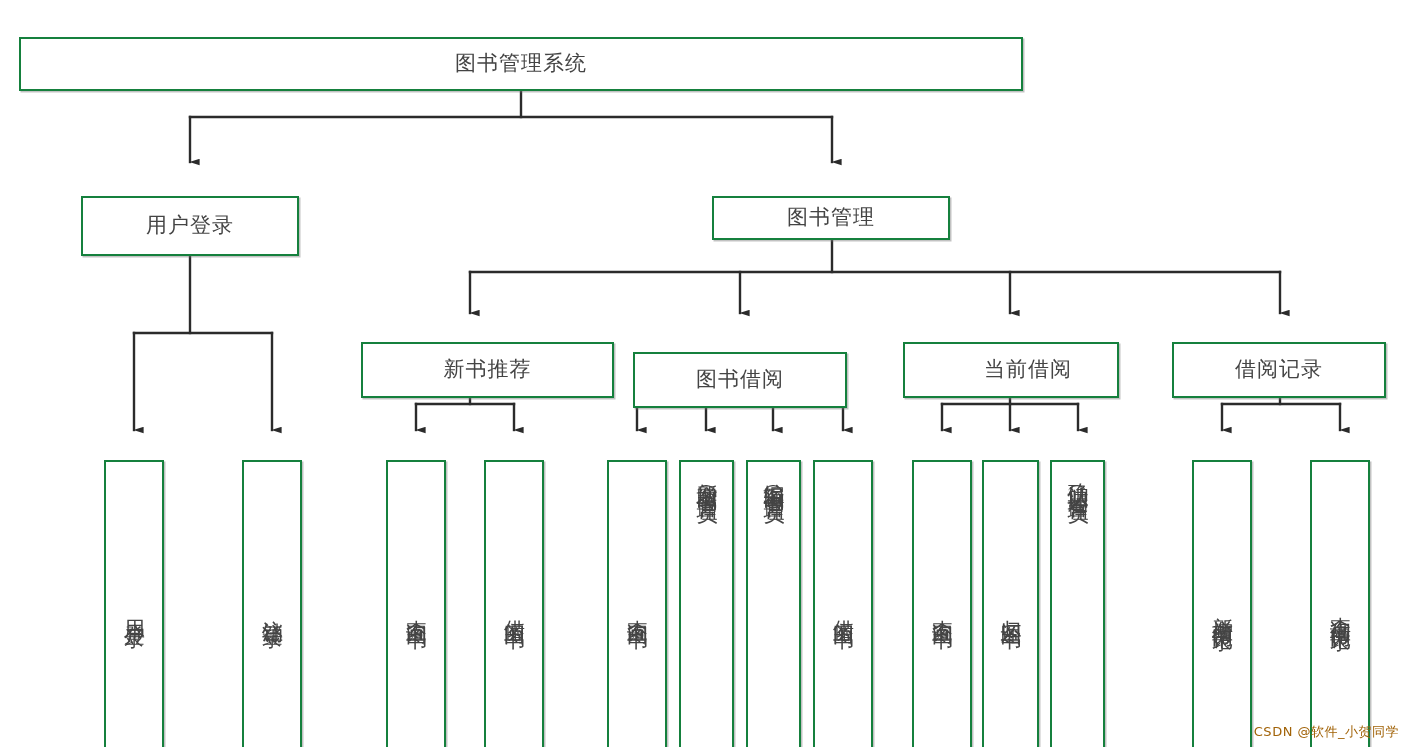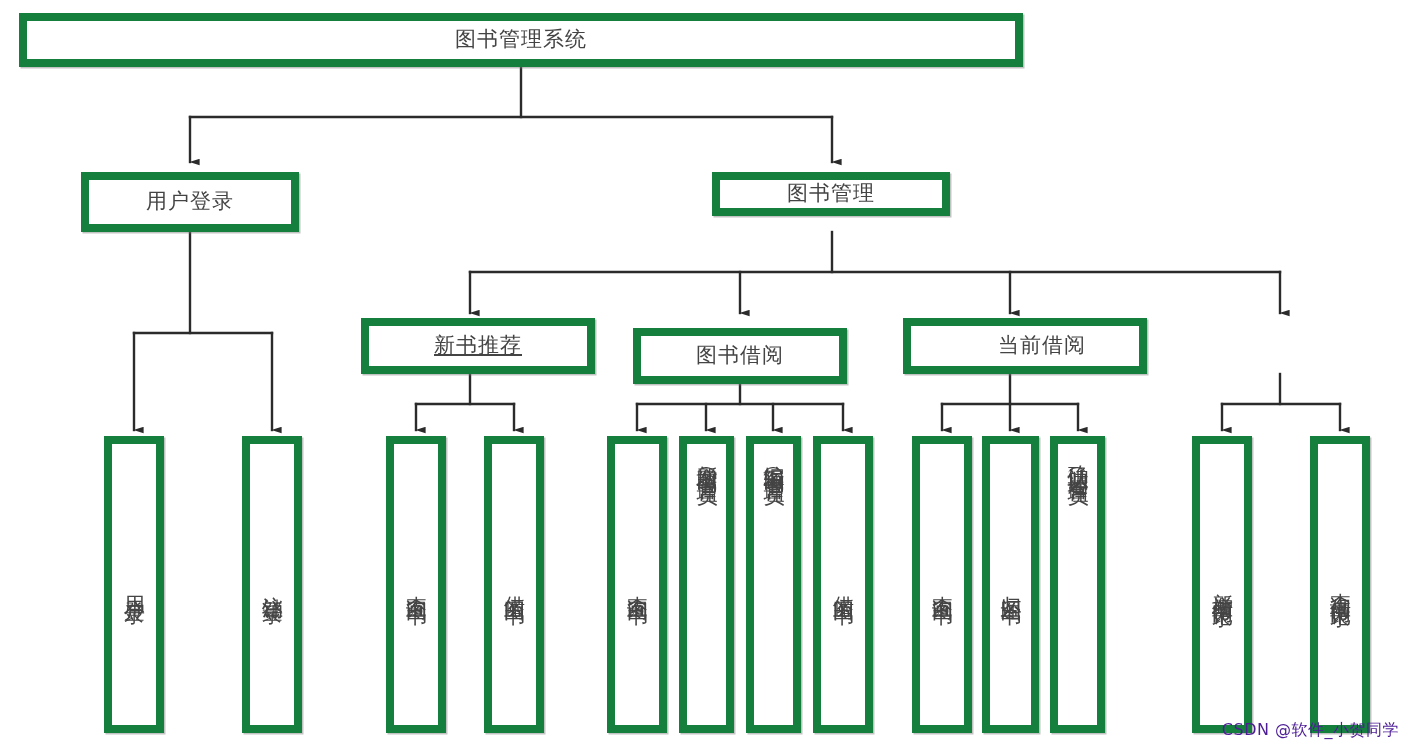--- a/index.html
+++ b/index.html
@@ -17,48 +17,49 @@
   }
   svg.wires{
     position:absolute;left:0;top:0;
     width:1405px;height:747px;
     pointer-events:none;
   }
   .node{
     position:absolute;
     box-sizing:border-box;
     background:#ffffff;
-    border:8px solid #15803d;
+    border:2px solid #15803d;
     box-shadow:1.5px 1.5px 0 rgba(120,120,120,.45);
     display:flex;
     align-items:center;
     justify-content:center;
     color:#444444;
     letter-spacing:1px;
+    margin-top:24px;
   }
   .node.horiz{
     font-size:21px;
     line-height:1.1;
   }
   .node.vert{
     writing-mode:vertical-rl;
     text-orientation:upright;
     font-size:21px;
     line-height:1.28;
     letter-spacing:3px;
     padding:4px 0;
   }
   .node.vert.topalign{
     justify-content:flex-start;
   }
   .watermark{
     position:absolute;
     right:6px;bottom:6px;
-    font-size:16px;
-    color:#4c1d95;
+    font-size:13px;
+    color:#a16207;
     letter-spacing:.5px;
     white-space:nowrap;
   }
 </style>
 </head>
 <body>
 
 <div id="diagram">
 
   <svg class="wires" viewBox="0 0 1405 747" xmlns="http://www.w3.org/2000/svg">
@@ -110,26 +111,27 @@
       <path d="M1340,404 L1340,430" marker-end="url(#arrow)"></path>
     </g>
   </svg>
 
   <div class="node horiz" style="left:19px;top:13px;width:1004px;height:54px;">图书管理系统</div>
 
   <div class="node horiz" style="left:81px;top:172px;width:218px;height:60px;">用户登录</div>
 
   <div class="node horiz" style="left:712px;top:172px;width:238px;height:44px;">图书管理</div>
 
-  <div class="node horiz" style="left:361px;top:318px;width:234px;height:56px;text-decoration:underline;">新书推荐</div>
+  <div class="node horiz" style="left:361px;top:318px;width:253px;height:56px;">新书推荐</div>
 
   <div class="node horiz" style="left:633px;top:328px;width:214px;height:56px;">图书借阅</div>
 
-  <div class="node horiz" style="left:903px;top:318px;width:244px;height:56px;padding-left:34px;">当前借阅</div>
+  <div class="node horiz" style="left:903px;top:318px;width:216px;height:56px;padding-left:34px;">当前借阅</div>
 
+  <div class="node horiz" style="left:1172px;top:318px;width:214px;height:56px;">借阅记录</div>
 
   <div class="node vert" style="left:104px;top:436px;width:60px;height:297px;">用户登录</div>
 
   <div class="node vert" style="left:242px;top:436px;width:60px;height:297px;">注销登录</div>
 
   <div class="node vert" style="left:386px;top:436px;width:60px;height:297px;">查询图书</div>
 
   <div class="node vert" style="left:484px;top:436px;width:60px;height:297px;">借阅图书</div>
 
   <div class="node vert" style="left:607px;top:436px;width:60px;height:297px;">查询图书</div>

